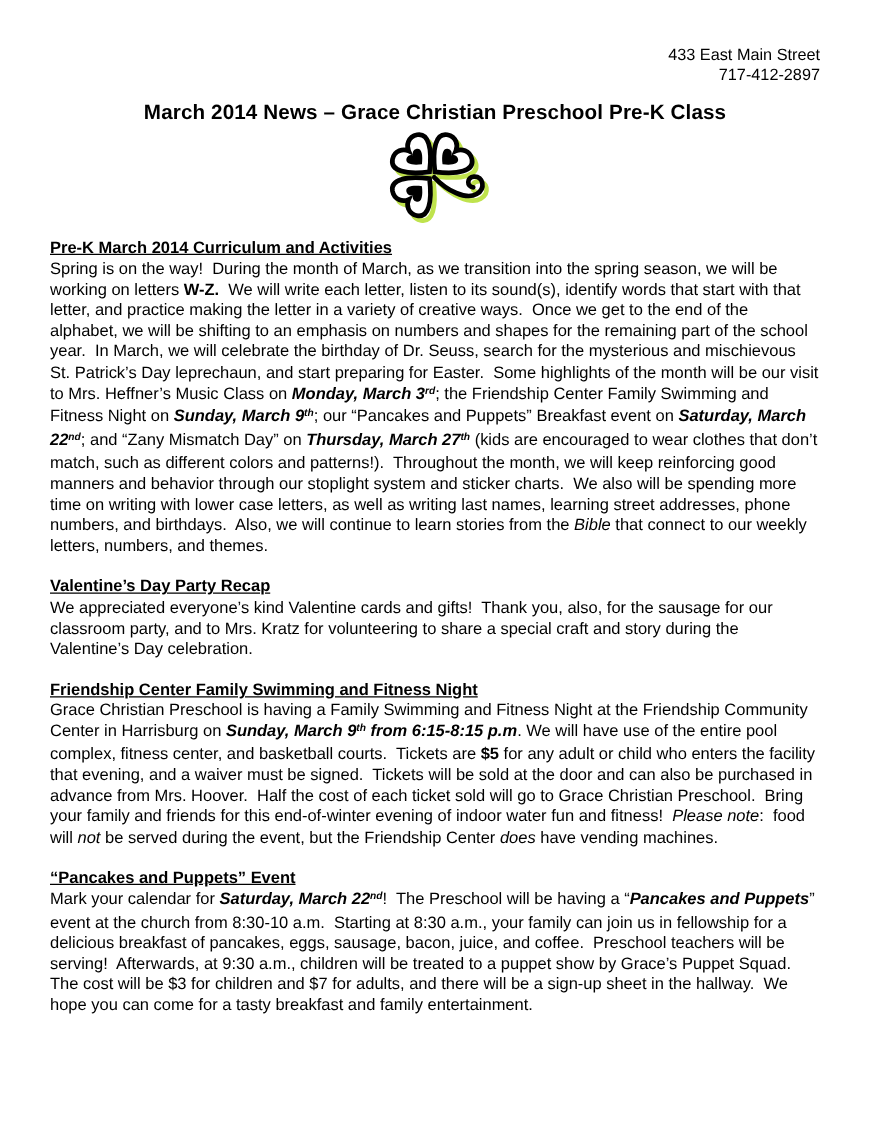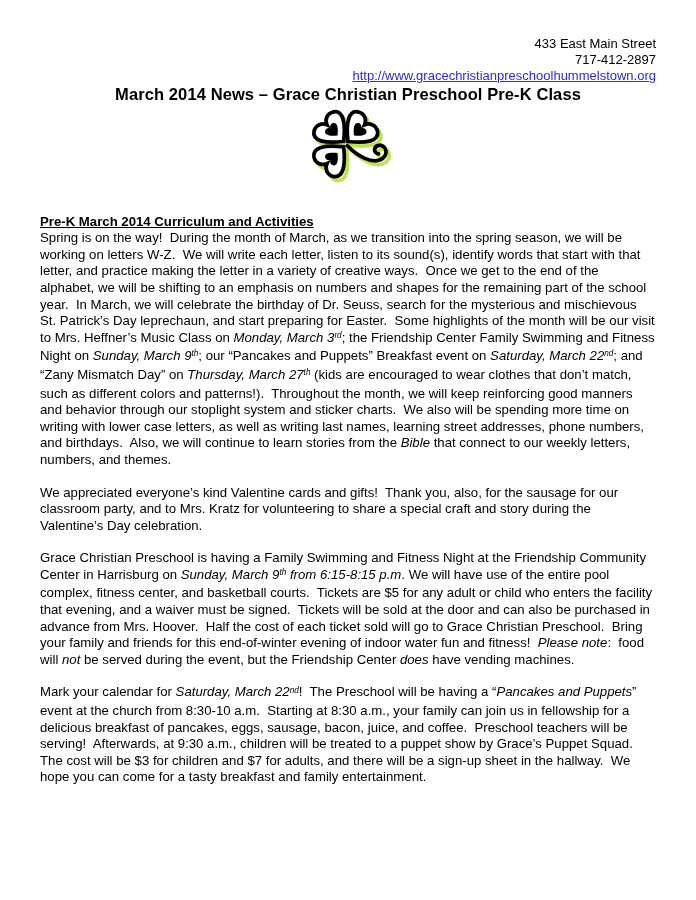--- a/index.html
+++ b/index.html
@@ -29,67 +29,65 @@
   }
   .addr a{
     color:var(--link-color);
     text-decoration:underline;
   }
   
   .doc-title{
     text-align:center;
     font-size:16.5px;
     font-weight:bold;
+    margin-top:13px;
     letter-spacing:.1px;
   }
   
   .clover-wrap{
     text-align:center;
     margin-top:2px;
     height:80px;
   }
   .clover-wrap svg{height:78px;}
   .clover-shadow{color:var(--clover-green);}
   .clover-main{color:#000000;}
   .leaf{fill:#ffffff;stroke:currentColor;stroke-width:7;}
   .inner{fill:currentColor;stroke:none;}
   .spiral{fill:none;stroke:currentColor;stroke-width:7;stroke-linecap:round;}
   
-  .content{margin-top:28px;}
+  .content{margin-top:8px;}
   .section{margin-bottom:16px;}
   .section-heading{
     font-size:13.2px;
     font-weight:bold;
     text-decoration:underline;
     line-height:16.6px;
   }
   .section-para{
     font-size:13.2px;
     line-height:16.6px;
     white-space:pre-wrap;
   }
-  .st-b{font-weight:normal;}
+  .st-b{font-weight:bold;}
   .st-i{font-style:italic;}
   .st-p{
     font-size:62%;
     position:relative;
     top:-0.48em;
   }
 </style>
 </head>
 <body>
 
 <div class="page">
 
   <div class="addr">
     <div>433 East Main Street</div>
     <div>717-412-2897</div>
-    <div>
-      <a href="#">http://www.gracechristianpreschoolhummelstown.org</a>
-    </div>
   </div>
 
   <div class="doc-title">March 2014 News – Grace Christian Preschool Pre-K Class</div>
 
   <div class="clover-wrap">
     <svg viewBox="0 0 210 145" aria-hidden="true">
       <defs>
         <g id="cloverShape">
 
           <g transform="translate(96,66) rotate(-45)">
@@ -116,25 +114,28 @@
   </div>
 
   <div class="content">
 
     <div class="section">
       <div class="section-heading">Pre-K March 2014 Curriculum and Activities</div>
       <div class="section-para"><span>Spring is on the way!  During the month of March, as we transition into the spring season, we will be working on letters </span><span class="st-b">W-Z.</span><span>  We will write each letter, listen to its sound(s), identify words that start with that letter, and practice making the letter in a variety of creative ways.  Once we get to the end of the alphabet, we will be shifting to an emphasis on numbers and shapes for the remaining part of the school year.  In March, we will celebrate the birthday of Dr. Seuss, search for the mysterious and mischievous St. Patrick’s Day leprechaun, and start preparing for Easter.  Some highlights of the month will be our visit to Mrs. Heffner’s Music Class on </span><span class="st-b st-i">Monday, March 3</span><span class="st-b st-i st-p">rd</span><span>; the Friendship Center Family Swimming and Fitness Night on </span><span class="st-b st-i">Sunday, March 9</span><span class="st-b st-i st-p">th</span><span>; our “Pancakes and Puppets” Breakfast event on </span><span class="st-b st-i">Saturday, March 22</span><span class="st-b st-i st-p">nd</span><span>; and “Zany Mismatch Day” on </span><span class="st-b st-i">Thursday, March 27</span><span class="st-b st-i st-p">th</span><span> (kids are encouraged to wear clothes that don’t match, such as different colors and patterns!).  Throughout the month, we will keep reinforcing good manners and behavior through our stoplight system and sticker charts.  We also will be spending more time on writing with lower case letters, as well as writing last names, learning street addresses, phone numbers, and birthdays.  Also, we will continue to learn stories from the </span><span class="st-i">Bible</span><span> that connect to our weekly letters, numbers, and themes.</span></div>
     </div>
 
     <div class="section">
+      <div class="section-heading">Valentine’s Day Party Recap</div>
       <div class="section-para"><span>We appreciated everyone’s kind Valentine cards and gifts!  Thank you, also, for the sausage for our classroom party, and to Mrs. Kratz for volunteering to share a special craft and story during the Valentine’s Day celebration.</span></div>
     </div>
 
     <div class="section">
+      <div class="section-heading">Friendship Center Family Swimming and Fitness Night</div>
       <div class="section-para"><span>Grace Christian Preschool is having a Family Swimming and Fitness Night at the Friendship Community Center in Harrisburg on </span><span class="st-b st-i">Sunday, March 9</span><span class="st-b st-i st-p">th</span><span class="st-b st-i"> from 6:15-8:15 p.m</span><span>. We will have use of the entire pool complex, fitness center, and basketball courts.  Tickets are </span><span class="st-b">$5</span><span> for any adult or child who enters the facility that evening, and a waiver must be signed.  Tickets will be sold at the door and can also be purchased in advance from Mrs. Hoover.  Half the cost of each ticket sold will go to Grace Christian Preschool.  Bring your family and friends for this end-of-winter evening of indoor water fun and fitness!  </span><span class="st-i">Please note</span><span>:  food will </span><span class="st-i">not</span><span> be served during the event, but the Friendship Center </span><span class="st-i">does</span><span> have vending machines.</span></div>
     </div>
 
     <div class="section">
+      <div class="section-heading">“Pancakes and Puppets” Event</div>
       <div class="section-para"><span>Mark your calendar for </span><span class="st-b st-i">Saturday, March 22</span><span class="st-b st-i st-p">nd</span><span>!  The Preschool will be having a “</span><span class="st-b st-i">Pancakes and Puppets</span><span>” event at the church from 8:30-10 a.m.  Starting at 8:30 a.m., your family can join us in fellowship for a delicious breakfast of pancakes, eggs, sausage, bacon, juice, and coffee.  Preschool teachers will be serving!  Afterwards, at 9:30 a.m., children will be treated to a puppet show by Grace’s Puppet Squad.  The cost will be $3 for children and $7 for adults, and there will be a sign-up sheet in the hallway.  We hope you can come for a tasty breakfast and family entertainment.</span></div>
     </div>
 
   </div>
 </div>
 
 </body></html>

